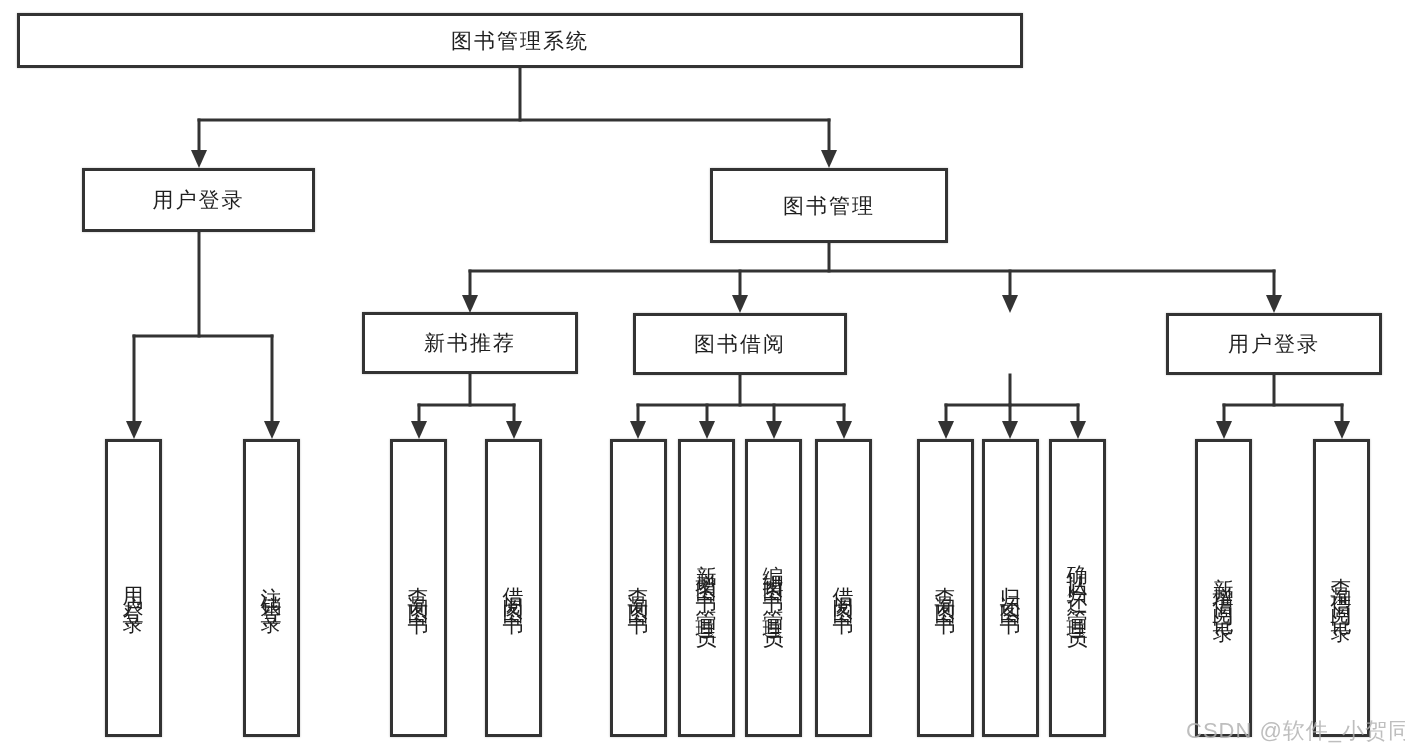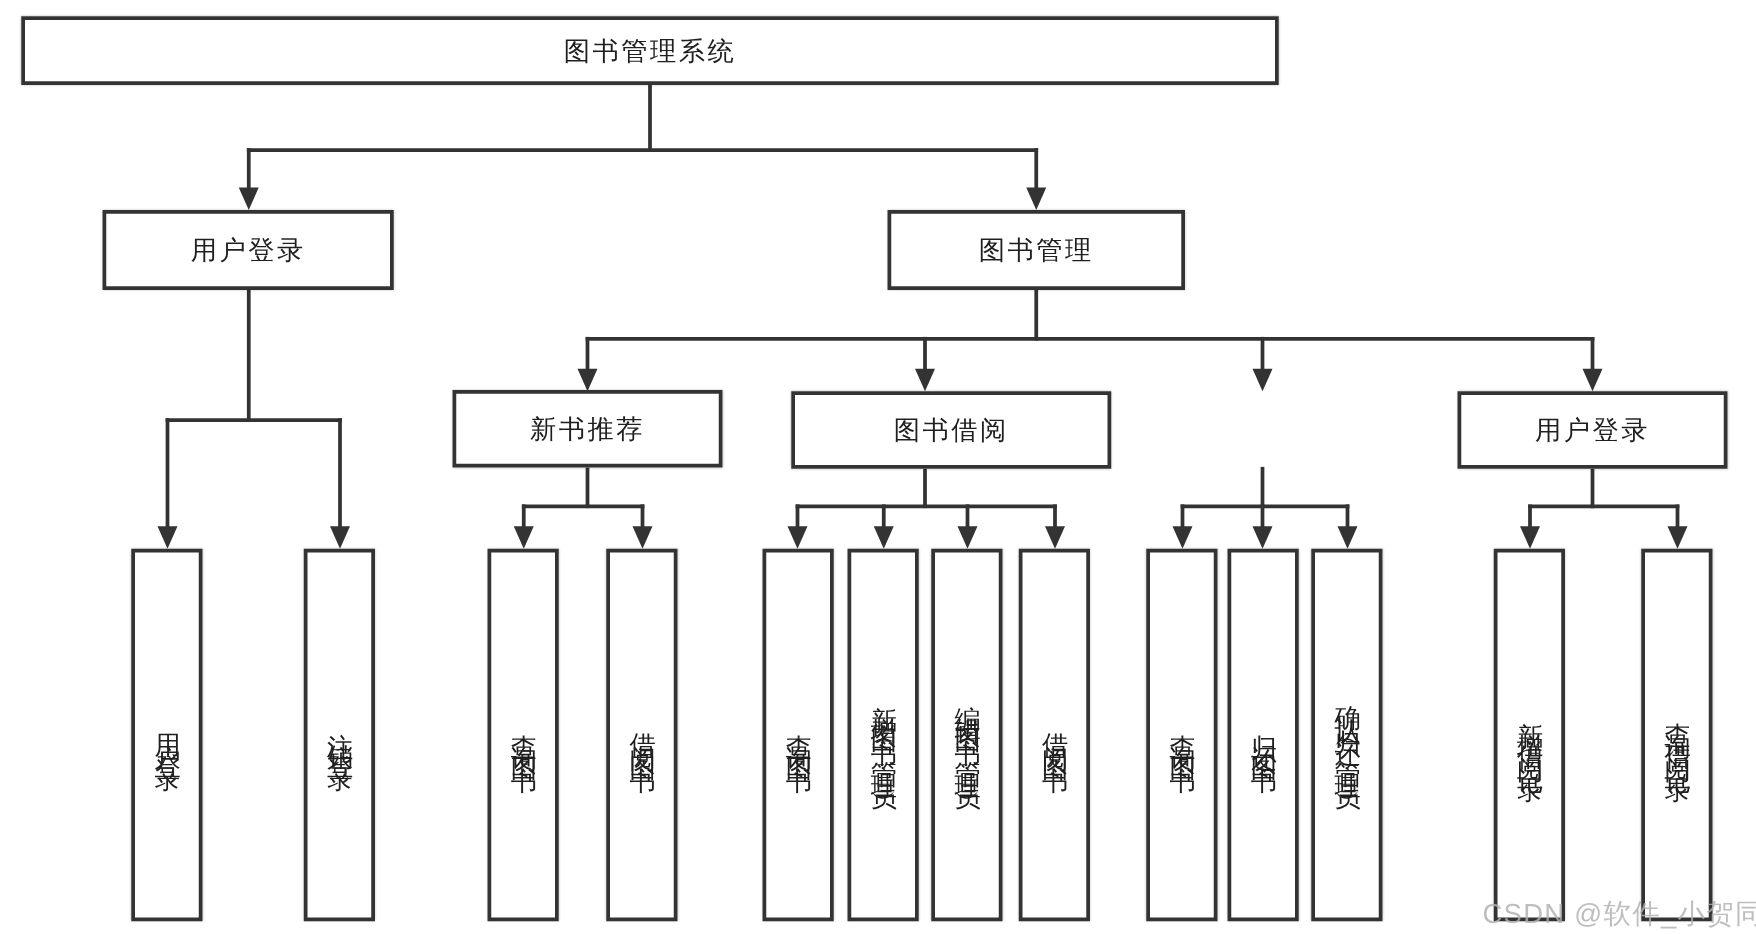--- a/index.html
+++ b/index.html
@@ -120,28 +120,28 @@
     </g>
   </svg>
 
   <div class="box lvl1" style="left:17px;top:13px;width:1006px;height:55px;">
     <span class="hlabel">图书管理系统</span>
   </div>
 
   <div class="box" style="left:82px;top:168px;width:233px;height:64px;">
     <span class="hlabel">用户登录</span>
   </div>
-  <div class="box" style="left:710px;top:168px;width:238px;height:64px;">
+  <div class="box" style="left:710px;top:168px;width:238px;height:75px;">
     <span class="hlabel">图书管理</span>
   </div>
 
   <div class="box" style="left:362px;top:312px;width:216px;height:62px;">
     <span class="hlabel">新书推荐</span>
   </div>
-  <div class="box" style="left:633px;top:313px;width:256px;height:62px;">
+  <div class="box" style="left:633px;top:313px;width:214px;height:62px;">
     <span class="hlabel">图书借阅</span>
   </div>
   <div class="box" style="left:1166px;top:313px;width:216px;height:62px;">
     <span class="hlabel">用户登录</span>
   </div>
 
   <div class="box leaf" style="left:105px;">
     <span class="vlabel">用户登录</span>
   </div>
   <div class="box leaf" style="left:243px;">

